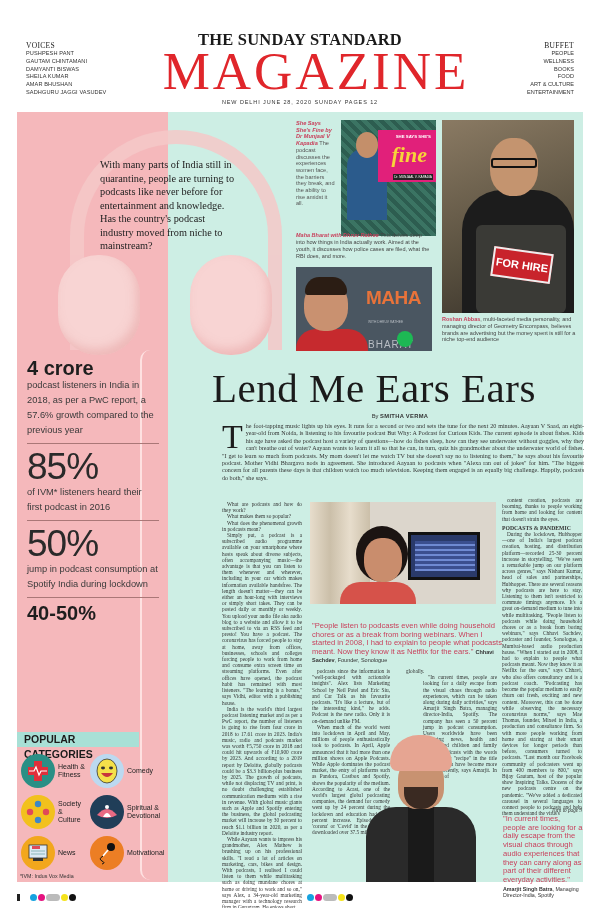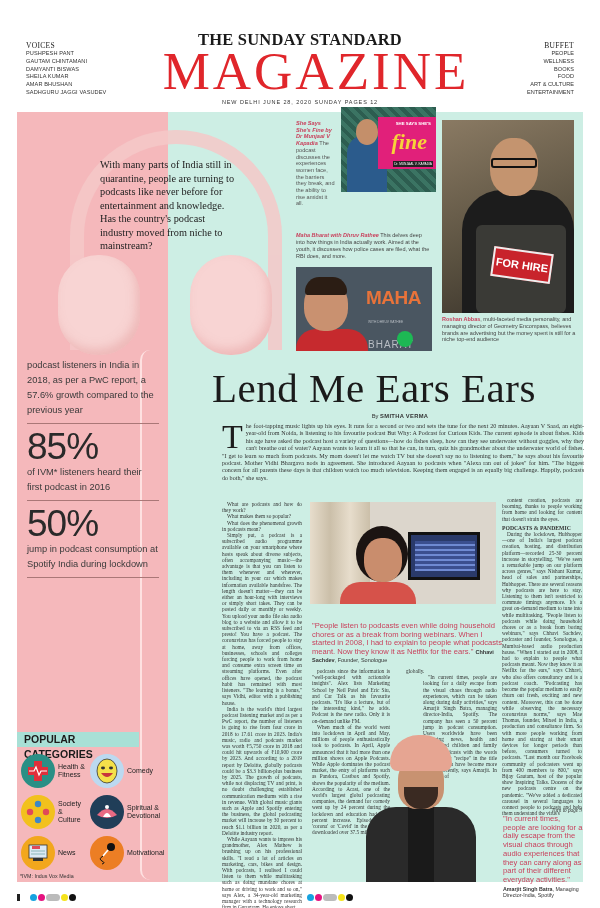--- a/index.html
+++ b/index.html
@@ -37,21 +37,21 @@
   .cats-head { position: absolute; left: 17px; top: 732px; width: 122px; height: 15px; background: #a8e0d6; font-size: 10.5px; font-weight: bold; color: #1b1b1b; padding-left: 7px; line-height: 15px; }
   .cat { position: absolute; display: flex; align-items: center; }
   .cat .icon { width: 34px; height: 34px; border-radius: 50%; display: flex; align-items: center; justify-content: center; flex-shrink: 0; }
   .cat .lbl { font-size: 7px; line-height: 8px; color: #222; margin-left: 3px; }
   .footnote { position: absolute; left: 20px; top: 873px; font-size: 5.3px; color: #333; }
 
   
   .cap-she { position: absolute; left: 296px; top: 120px; width: 40px; font-size: 5.6px; line-height: 6.7px; color: #555; }
   .pink-ital { color: #c8415c; font-weight: bold; font-style: italic; }
   .pink-bold { color: #c8415c; font-weight: bold; }
-  .img-shesays { position: absolute; left: 341px; top: 107px; width: 95px; height: 85px; background: #2e5a4f; overflow: hidden; }
+  .img-shesays { position: absolute; left: 341px; top: 120px; width: 95px; height: 116px; background: #2e5a4f; overflow: hidden; }
   .img-shesays .bg-pat { position: absolute; inset: 0; background: repeating-linear-gradient(45deg, #3b7463 0 4px, #2d5d50 4px 8px); }
   .img-shesays .title { position: absolute; right: 0; top: 10px; width: 58px; height: 52px; background: #e1207a; }
   .img-shesays .t1 { position: absolute; right: 5px; top: 14px; font-size: 4.3px; font-weight: bold; color: #fff; }
   .img-shesays .t2 { position: absolute; right: 9px; top: 22px; font-family: "Liberation Serif", serif; font-style: italic; font-weight: bold; font-size: 22px; color: #f7d33a; }
   .img-shesays .t3 { position: absolute; right: 3px; top: 54px; font-size: 3.2px; color: #fff; background:#222; padding:1px; }
   .img-shesays .person { position: absolute; left: 6px; top: 28px; width: 40px; height: 72px; background: #2b5b8c; border-radius: 18px 18px 0 0; }
   .img-shesays .head { position: absolute; left: 15px; top: 12px; width: 22px; height: 26px; background: #c48f6a; border-radius: 50%; }
 
   .cap-maha { position: absolute; left: 296px; top: 232px; width: 136px; font-size: 5.5px; line-height: 6.9px; color: #444; }
   .img-maha { position: absolute; left: 296px; top: 267px; width: 136px; height: 84px; background: #4a5661; overflow: hidden; }
@@ -139,31 +139,33 @@
 <div class="bg-mint"></div>
 <div class="headphone-band"></div>
 <div class="cup-left"></div>
 <div class="cup-right"></div>
 <div class="cable"></div>
 
 <div class="intro">With many parts of India still in quarantine, people are turning to podcasts like never before for entertainment and knowledge. Has the country's podcast industry moved from niche to mainstream?</div>
 
 <div class="stats">
   <div class="stat">
+    <div class="big-bold">4 crore</div>
     <div class="desc">podcast listeners in India in 2018, as per a PwC report, a 57.6% growth compared to the previous year</div>
   </div>
   <div class="stat">
     <div class="big-light">85%</div>
     <div class="desc">of IVM* listeners heard their first podcast in 2016</div>
   </div>
   <div class="stat">
     <div class="big-light">50%</div>
     <div class="desc">jump in podcast consumption at Spotify India during lockdown</div>
   </div>
   <div class="stat">
+    <div class="big-bold">40-50%</div>
   </div>
 </div>
 
 <div class="cats-head">POPULAR CATEGORIES</div>
 
 <div class="cat" style="left:21px; top:754px;">
   <div class="icon" style="background:#2a8f85;">
     <svg width="22" height="22" viewBox="0 0 22 22">
         <rect x="7" y="1" width="8" height="20" fill="#e02f3b"></rect>
         <rect x="1" y="7" width="20" height="8" fill="#e02f3b"></rect>

